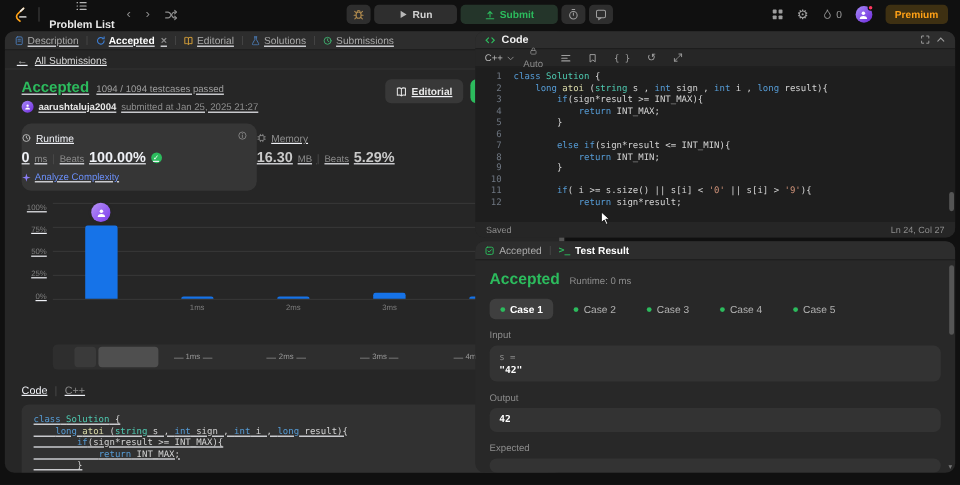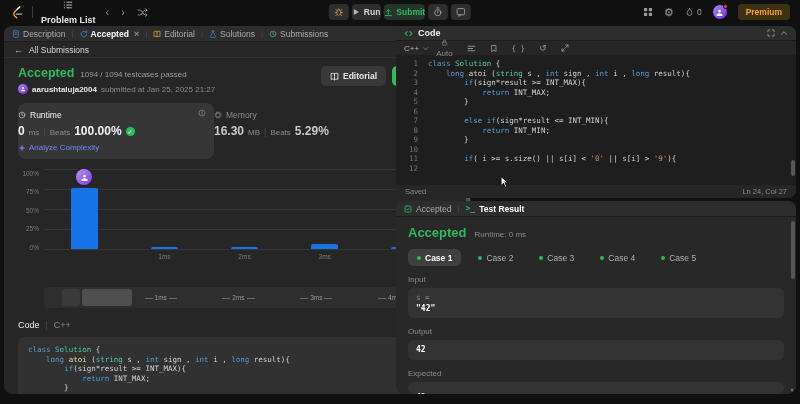--- a/index.html
+++ b/index.html
@@ -14,32 +14,32 @@
   .icon { display:inline-flex; align-items:center; justify-content:center; color:#9e9e9e; flex:none; }
   svg { display:block; }
 
   
   .topbar { position:absolute; left:0; top:0; width:800px; height:24px; display:flex; align-items:center; padding:0 10px; }
   .tb-left { display:flex; align-items:center; gap:8px; }
   .tb-divider { width:1px; height:12px; background:#3a3a3a; }
   .problem-list { display:flex; align-items:center; gap:5px; color:#e8e8e8; font-size:9px; font-weight:700; cursor:pointer;flex-direction:column; }
   .nav-ico { color:#8c8c8c; font-size:11px; line-height:1; cursor:pointer; padding:0 2px; }
   .tb-center { position:absolute; left:50%; top:0; height:24px; transform:translateX(-50%); display:flex; align-items:center; gap:3px; }
-  .tb-btn { display:flex; align-items:center; gap:4px; height:16px; padding:0 0; border-radius:4px; background:#2e2e2e; border:none; color:#d4d4d4; font-size:8.5px; font-weight:700; font-family:inherit; cursor:pointer; }
+  .tb-btn { display:flex; align-items:center; gap:4px; height:16px; padding:0 20px; border-radius:4px; background:#2e2e2e; border:none; color:#d4d4d4; font-size:8.5px; font-weight:700; font-family:inherit; cursor:pointer; }
   .tb-iconbtn { width:20px; height:16px; border-radius:4px; background:#2e2e2e; display:flex; align-items:center; justify-content:center; cursor:pointer; }
   .tb-btn.submit { background:#24352a; color:#2cbb5d; }
   .tb-right { margin-left:auto; display:flex; align-items:center; gap:11px; }
   .streak { display:flex; align-items:center; gap:3px; color:#9e9e9e; font-size:8.5px; }
   .avatar { position:relative; width:14px; height:14px; border-radius:50%; background:linear-gradient(135deg,#a78bfa,#6d28d9); display:flex; align-items:center; justify-content:center; cursor:pointer; }
   .avatar .dot { position:absolute; top:-1px; right:-1px; width:5px; height:5px; border-radius:50%; background:#ff375f; border:1px solid #101010; }
   .premium { height:16px; padding:0 8px; border:none; border-radius:4px; background:#3e3012; color:#ffa116; font-size:8.5px; font-weight:700; font-family:inherit; cursor:pointer; }
 
   
   .panel { position:absolute; background:#262626; border-radius:8px; overflow:hidden; }
-  #left-panel  { left:4px;  top:26px;  width:467px; height:368px; }
+  #left-panel  { left:4px;  top:26px;  width:467px; height:368px;text-decoration:underline; }
   #code-panel  { left:396px; top:26px; width:400px; height:172px; display:flex; flex-direction:column; }
   #test-panel  { left:396px; top:201px; width:400px; height:193px; display:flex; flex-direction:column; background:#282828; }
 
   
   .tabbar { height:16px; background:#2d2d2d; display:flex; align-items:center; padding:0 8px; gap:6px; border-bottom:1px solid #1d1d1d; }
   .ltab { display:flex; align-items:center; gap:3px; font-size:8.5px; color:#ababab; cursor:pointer; }
   .ltab.active { color:#fff; font-weight:700; }
   .tab-sep { color:#4a4a4a; font-size:8px; }
   .tab-close { color:#8c8c8c; font-size:9px; margin-left:2px; }
 
@@ -605,20 +605,21 @@
       <div class="cl">
         <span class="ln">10</span>
         <span class="lc">&nbsp;</span>
       </div>
       <div class="cl">
         <span class="ln">11</span>
         <span class="lc"><span class="tk-p">        </span><span class="tk-k">if</span><span class="tk-p">( i &gt;= s.size() || s[i] &lt; </span><span class="tk-s">'0'</span><span class="tk-p"> || s[i] &gt; </span><span class="tk-s">'9'</span><span class="tk-p">){</span></span>
       </div>
       <div class="cl">
         <span class="ln">12</span>
+        <span class="lc"><span class="tk-p">            </span><span class="tk-k">return</span><span class="tk-p"> sign*result;</span></span>
       </div>
     </div>
   <div class="mouse-cursor" style="position:absolute;left:104px;top:150px;">
     <svg width="9" height="12" viewBox="0 0 12 18">
         <polygon points="1,1 1,14 4.5,11 7,16.5 9,15.5 6.5,10 11,10" fill="#fff" stroke="#000" stroke-width="1"></polygon>
       </svg>
   </div>
   <div class="vscroll" style="top:32px;bottom:14px">
     <div class="vthumb" style="top:102px;height:16px"></div>
   </div>

